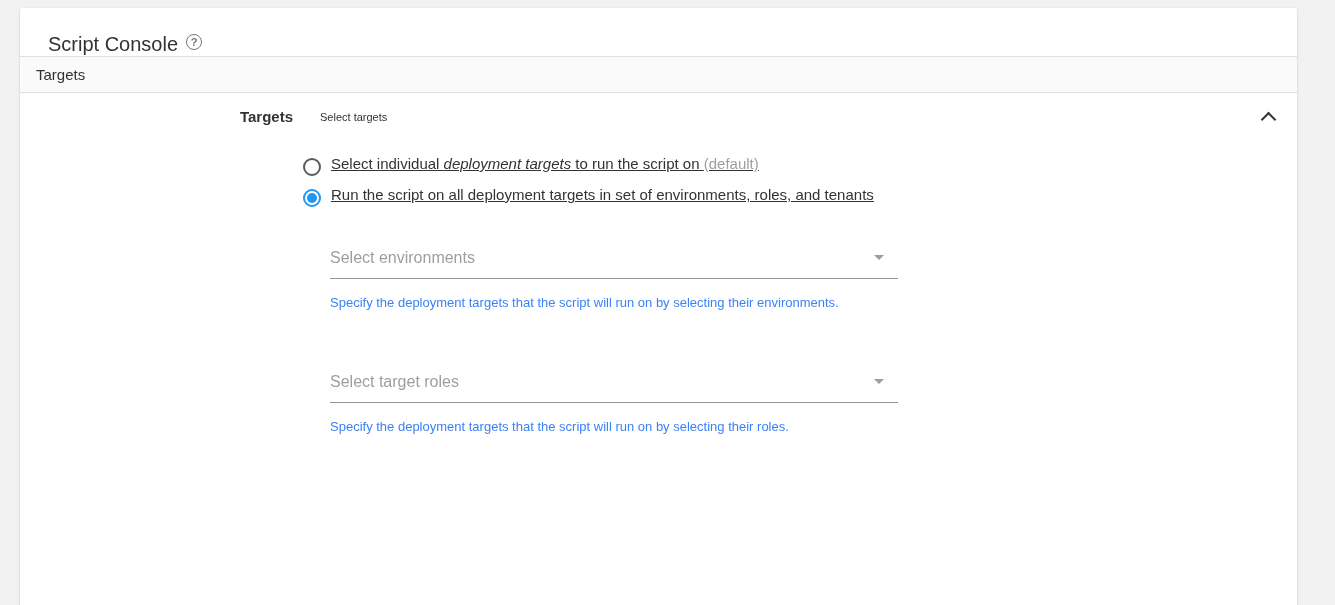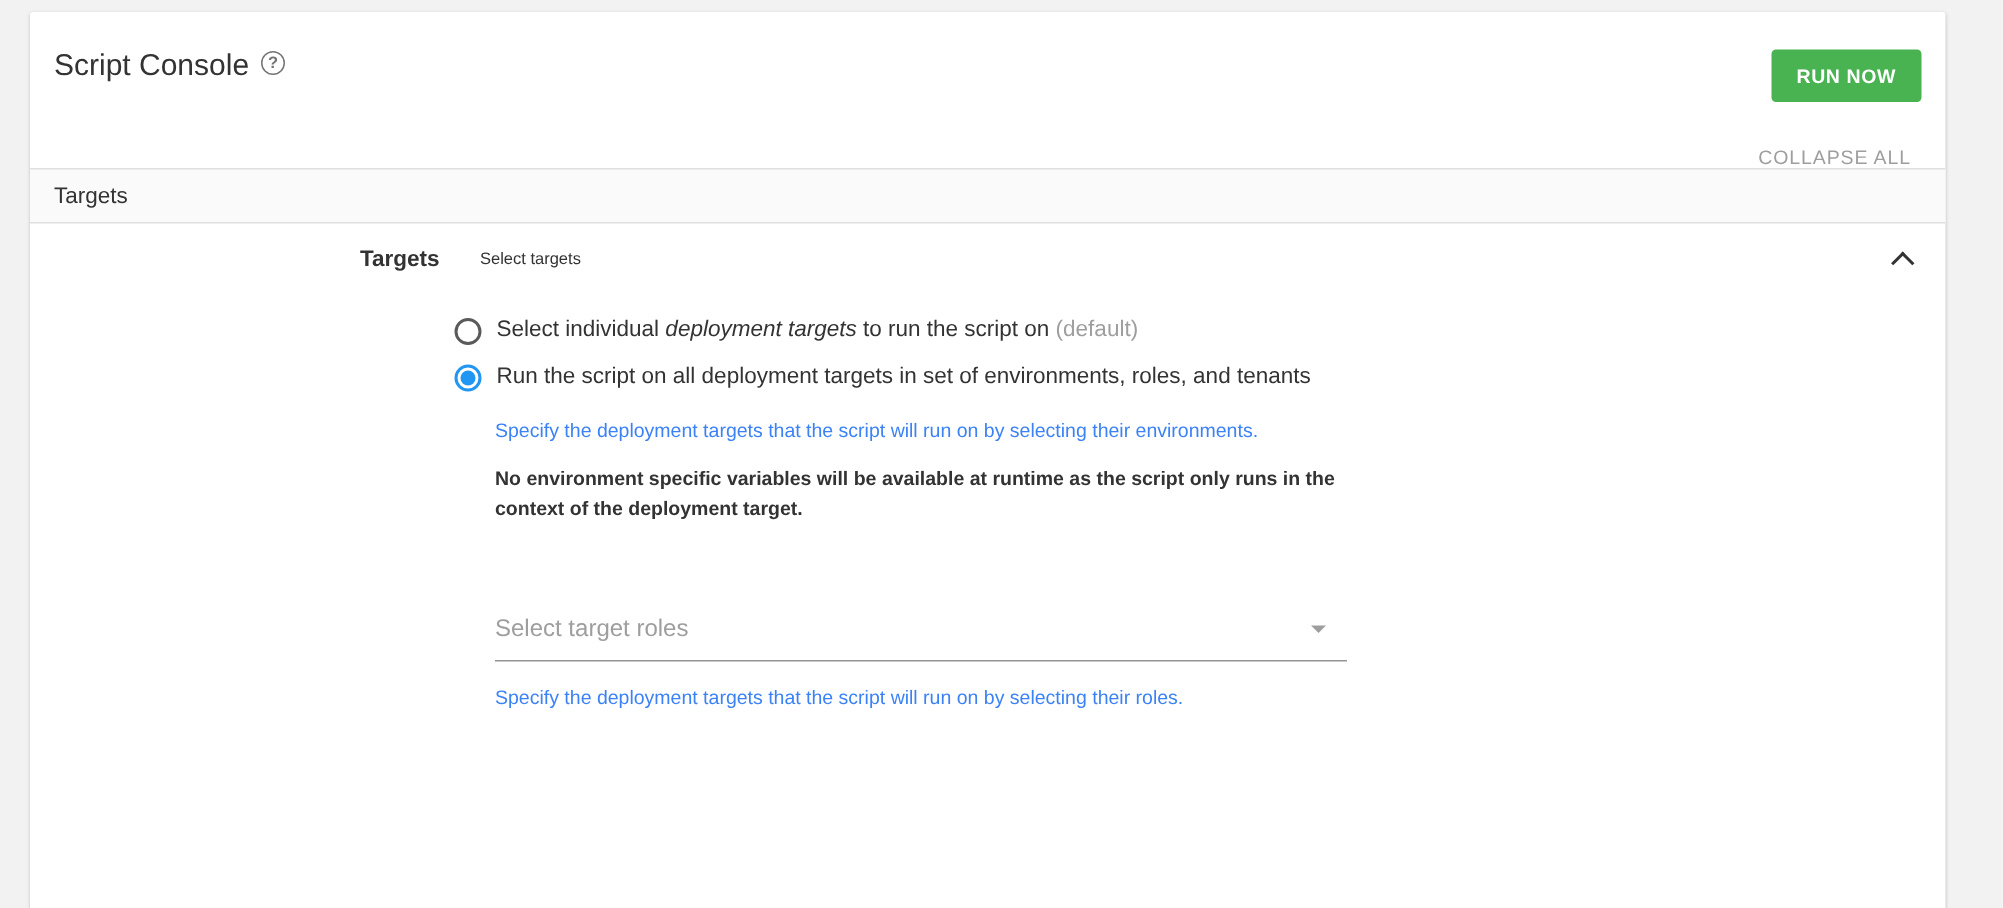--- a/index.html
+++ b/index.html
@@ -14,21 +14,21 @@
     position: absolute;
     left: 20px; top: 8px;
     width: 1277px; height: 640px;
     background: #ffffff;
     border-radius: 2px;
     box-shadow: 0 1px 3px rgba(0,0,0,0.12), 0 1px 2px rgba(0,0,0,0.08);
   }
   
   .card-header {
     position: relative;
-    padding: 25px 16px 0 16px;
+    padding: 25px 16px 0 28px;
   }
   .title-row {
     display: flex;
     align-items: flex-start;
     justify-content: space-between;
   }
   .page-title {
     font-size: 20px;
     font-weight: 400;
     color: #333;
@@ -125,23 +125,24 @@
     border-top: 2px solid #333;
     transform: rotate(45deg);
   }
   
   .radio-group {
     margin: 27px 0 0 283px;
     width: 585px;
   }
   .radio-row {
     display: flex;
-    align-items: center;
+    align-items: flex-end;
     margin-bottom: 7px;
     cursor: pointer;
+    text-decoration: underline;
   }
   .radio-circle {
     flex: 0 0 auto;
     width: 18px; height: 18px;
     border-radius: 50%;
     border: 2px solid #5a5a5a;
     margin-right: 10px;
     margin-top: 2px;
     position: relative;
   }
@@ -208,24 +209,20 @@
 <body>
 
 <div class="card">
 
   <div class="card-header">
     <div class="title-row">
       <h1 class="page-title">
         <span>Script Console</span>
         <span class="help-icon">?</span>
       </h1>
-      <div class="header-actions">
-        <button class="run-now-btn">RUN NOW</button>
-        <button class="collapse-all">COLLAPSE ALL</button>
-      </div>
     </div>
   </div>
 
   <div class="section-bar">Targets</div>
 
   <div class="expander-row">
     <div class="expander-label">Targets</div>
     <div class="expander-summary">Select targets</div>
     <div class="chevron-up"></div>
   </div>
@@ -236,22 +233,25 @@
       <span class="radio-label"><span>Select individual </span><span class="it">deployment targets</span><span> to run the script on </span><span class="muted">(default)</span></span>
     </div>
     <div class="radio-row">
       <span class="radio-circle selected"></span>
       <span class="radio-label">Run the script on all deployment targets in set of environments, roles, and tenants</span>
     </div>
   </div>
 
   <div class="fields">
 
+    <div class="select-field">
+      <span class="select-placeholder">Select environments</span>
+      <span class="select-caret"></span>
+    </div>
     <p class="helper-text">Specify the deployment targets that the script will run on by selecting their environments.</p>
-    <p class="note-text">No environment specific variables will be available at runtime as the script only runs in the context of the deployment target.</p>
 
     <div class="select-field roles-field">
       <span class="select-placeholder">Select target roles</span>
       <span class="select-caret"></span>
     </div>
     <p class="helper-text">Specify the deployment targets that the script will run on by selecting their roles.</p>
 
   </div>
 
 </div>

